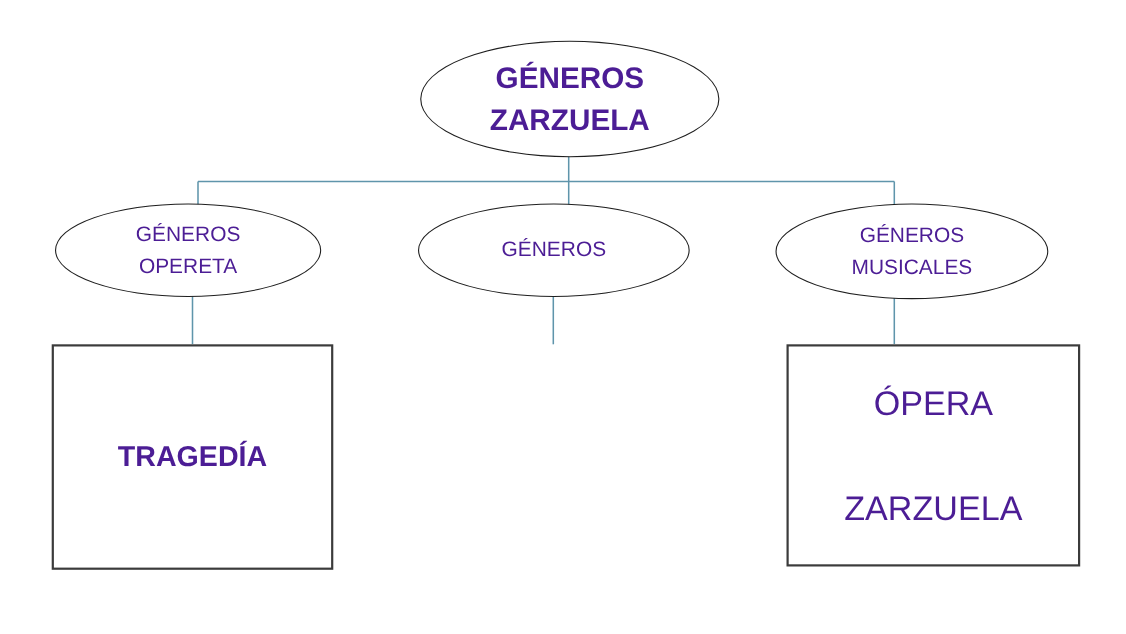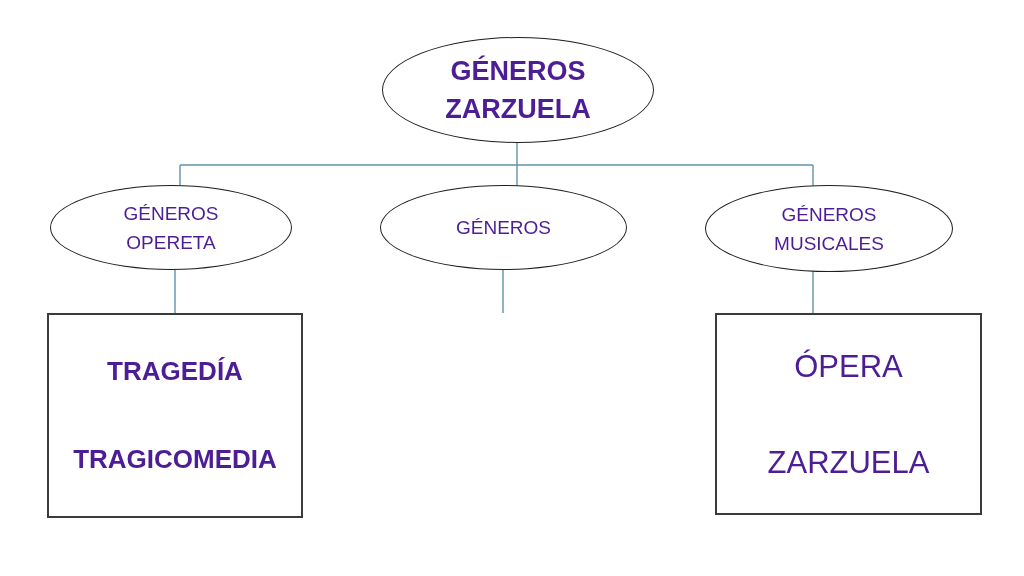--- a/index.html
+++ b/index.html
@@ -94,21 +94,20 @@
     <div class="line">GÉNEROS</div>
   </div>
 
   <div class="node ellipse ellipse-small ellipse-musicales">
     <div class="line">GÉNEROS</div>
     <div class="line">MUSICALES</div>
   </div>
 
   <div class="node rect box-mayores">
     <div class="line">TRAGEDÍA</div>
-    <div class="line">TRAGICOMEDIA</div>
   </div>
 
 
   <div class="node rect box-musicales">
     <div class="line">ÓPERA</div>
     <div class="line">ZARZUELA</div>
   </div>
 
 </div>
 

